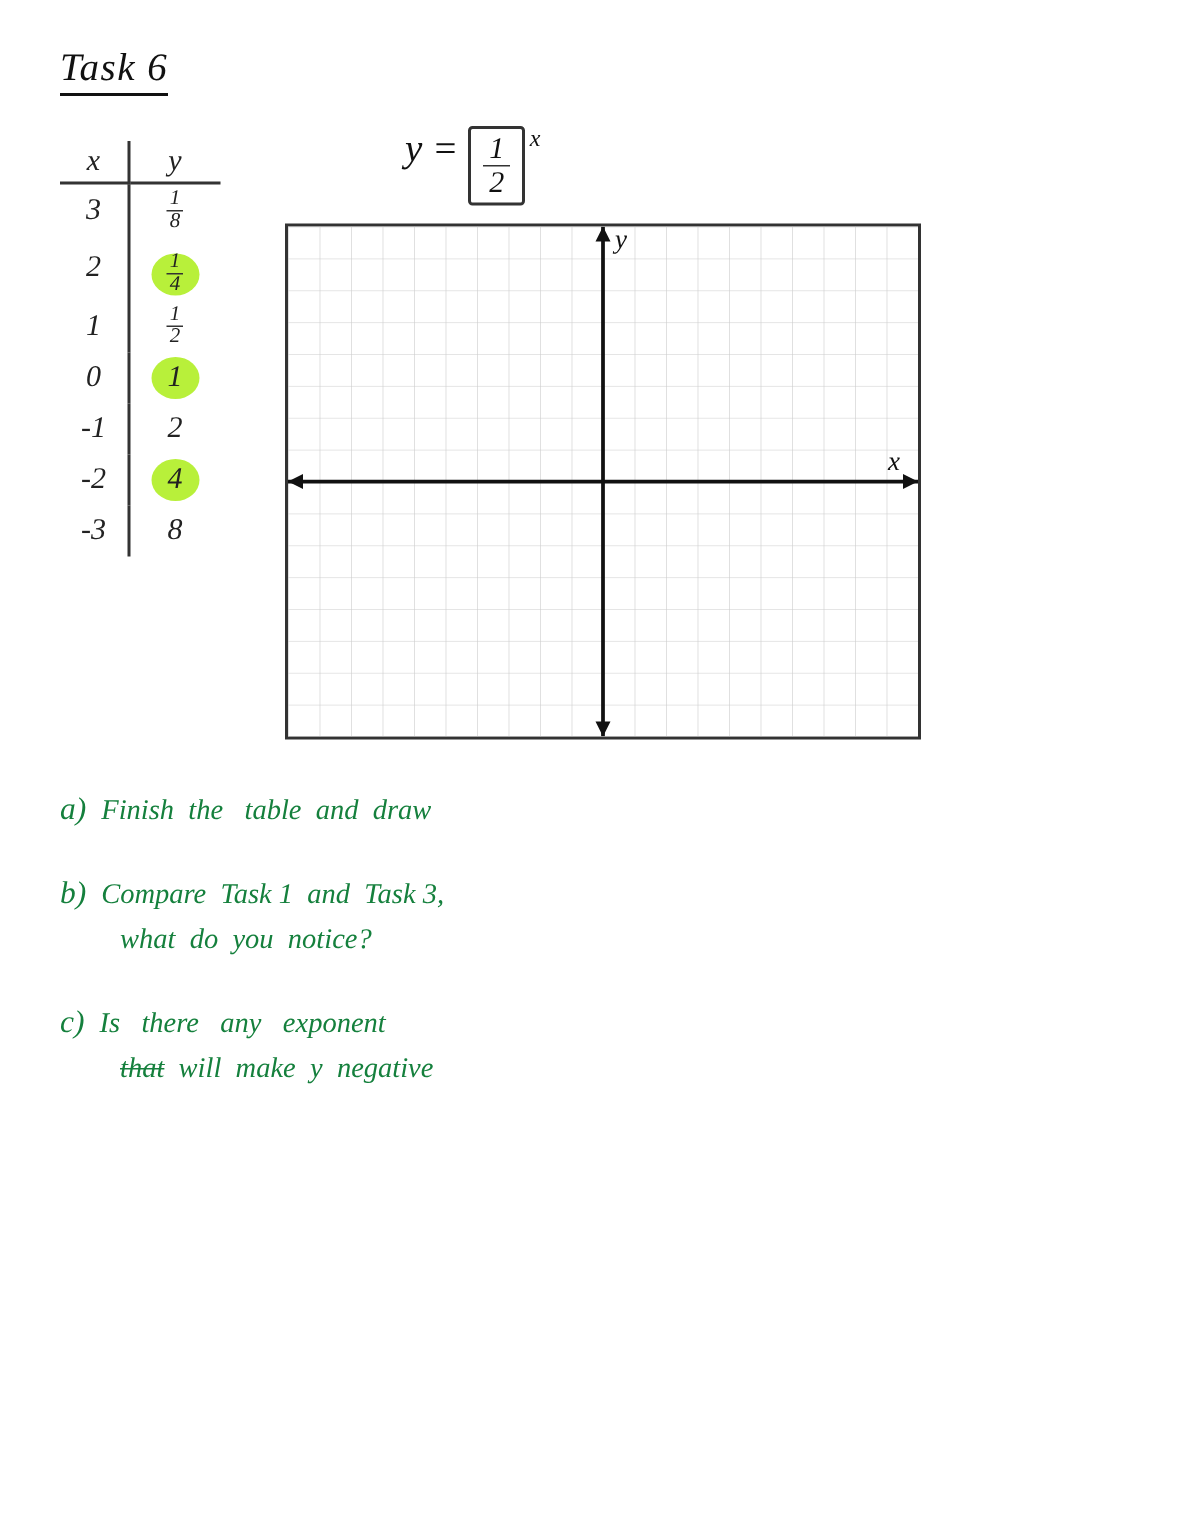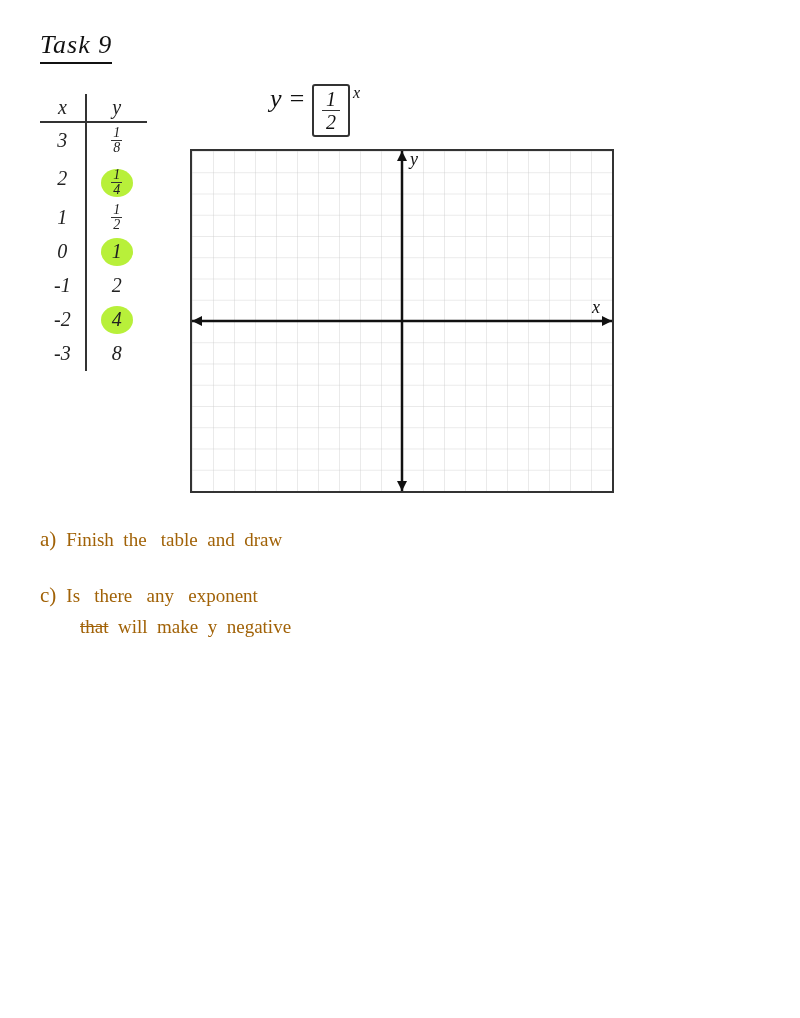--- a/index.html
+++ b/index.html
@@ -136,41 +136,42 @@
     }
 
     
     .questions {
       margin-top: 10px;
     }
     .question {
       margin-bottom: 22px;
       font-family: Georgia, serif;
       font-size: 19px;
-      color: #a16207;
+      font-style: italic;
+      color: #15803d;
       line-height: 1.6;
     }
     .question-label {
       font-size: 21px;
       font-weight: normal;
     }
     .question-indent {
       padding-left: 40px;
     }
     .strikethrough {
       text-decoration: line-through;
     }
   </style>
 </head>
 <body>
 
 <div class="page">
 
   
-  <div class="task-title">Task 9</div>
+  <div class="task-title">Task 6</div>
 
   
   <div class="top-section">
 
     <div class="xy-table-container">
       <table class="xy-table">
         <thead>
           <tr>
             <th class="th-x">x</th>
             <th class="th-y">y</th>
@@ -265,20 +266,25 @@
   </div>
 
   
   <div class="questions">
 
     <div class="question">
       <span class="question-label">a)&nbsp;</span>
       <span>Finish&nbsp;&nbsp;the&nbsp;&nbsp;&nbsp;table&nbsp;&nbsp;and&nbsp;&nbsp;draw</span>
     </div>
 
+    <div class="question">
+      <span class="question-label">b)&nbsp;</span>
+      <span>Compare&nbsp;&nbsp;Task 1&nbsp;&nbsp;and&nbsp;&nbsp;Task 3,</span>
+      <div class="question-indent">what&nbsp;&nbsp;do&nbsp;&nbsp;you&nbsp;&nbsp;notice?</div>
+    </div>
 
     <div class="question">
       <span class="question-label">c)&nbsp;</span>
       <span>Is&nbsp;&nbsp;&nbsp;there&nbsp;&nbsp;&nbsp;any&nbsp;&nbsp;&nbsp;exponent</span>
       <div class="question-indent">
         <span class="strikethrough">that</span>&nbsp;&nbsp;will&nbsp;&nbsp;make&nbsp;&nbsp;y&nbsp;&nbsp;negative
       </div>
     </div>
 
   </div>

